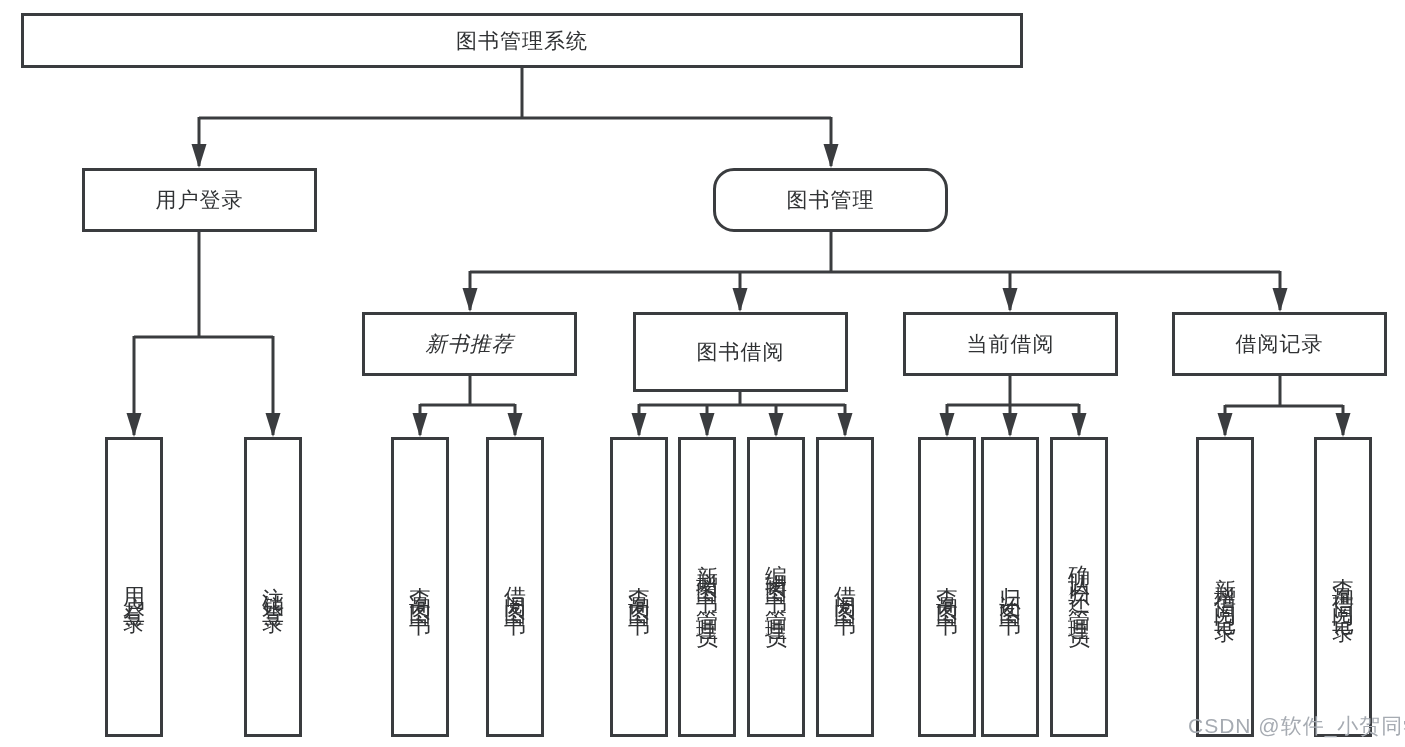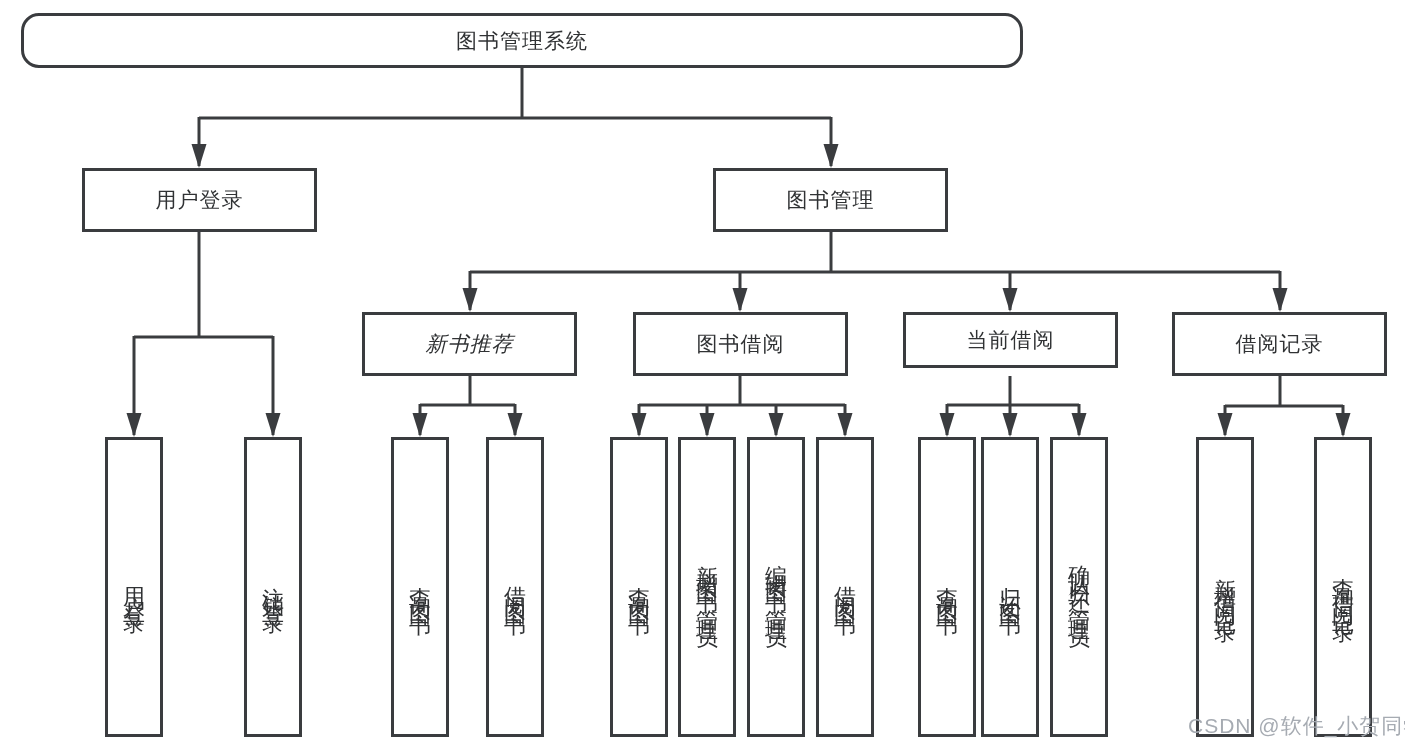--- a/index.html
+++ b/index.html
@@ -31,26 +31,26 @@
     align-items: center;
     justify-content: center;
     color: #303234;
     z-index: 2;
   }
   .hnode span {
     font-size: 21px;
     letter-spacing: 1px;
     white-space: nowrap;
   }
-  .root  { left: 21px;  top: 13px;  width: 1002px; height: 55px; border-radius: 18px; }
+  .root  { left: 21px;  top: 13px;  width: 1002px; height: 55px; }
   .l2a   { left: 82px;  top: 168px; width: 235px;  height: 64px; }
-  .l2b   { left: 713px; top: 168px; width: 235px;  height: 64px; }
+  .l2b   { left: 713px; top: 168px; width: 235px;  height: 64px; border-radius: 21px; }
   .l3a   { left: 362px;  top: 312px; width: 215px; height: 64px; font-style: italic; }
-  .l3b   { left: 633px;  top: 312px; width: 215px; height: 64px; }
-  .l3c   { left: 903px;  top: 312px; width: 215px; height: 56px; }
+  .l3b   { left: 633px;  top: 312px; width: 215px; height: 80px; }
+  .l3c   { left: 903px;  top: 312px; width: 215px; height: 64px; }
   .l3d   { left: 1172px; top: 312px; width: 215px; height: 64px; }
   .vnode {
     top: 437px;
     width: 58px;
     height: 300px;
   }
   .vnode span {
     writing-mode: vertical-rl;
     text-orientation: mixed;
     font-size: 22px;

